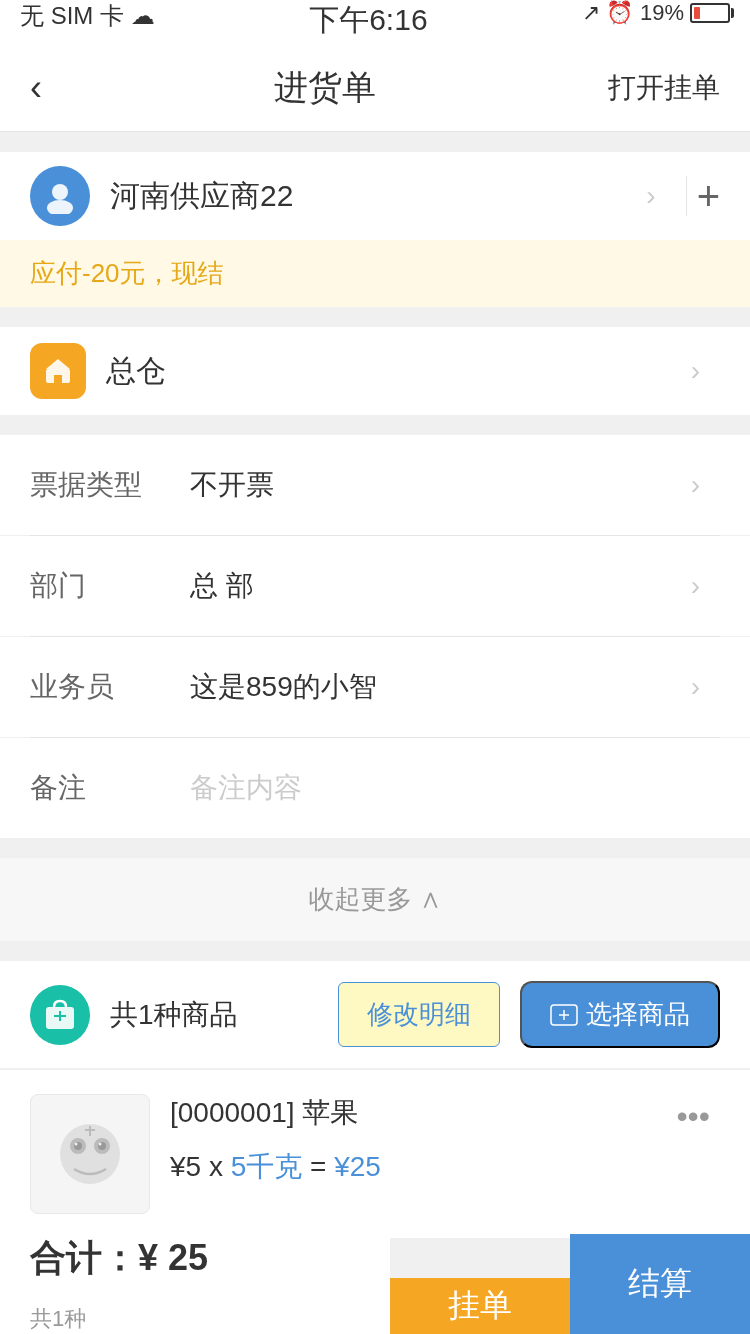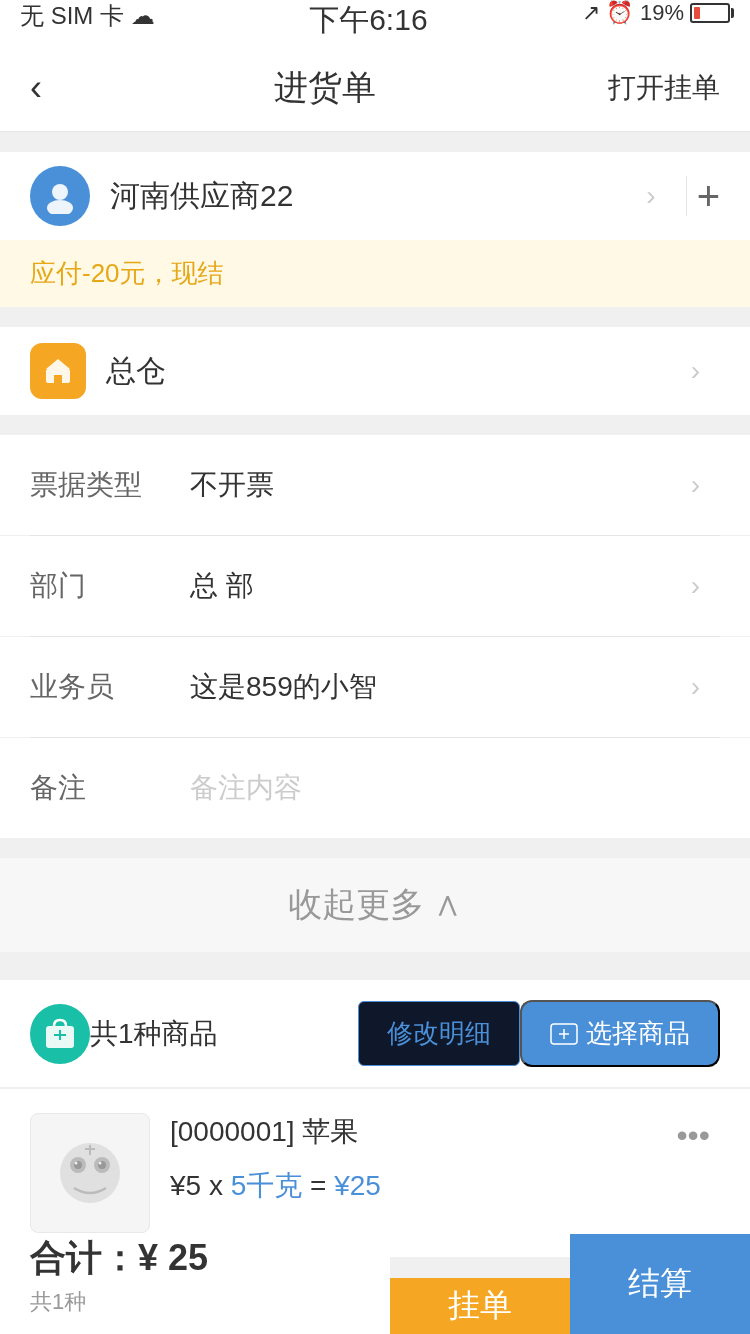--- a/index.html
+++ b/index.html
@@ -123,43 +123,43 @@
       color: #333;
       padding-left: 20px;
     }
     .form-value.placeholder { color: #ccc; }
 
     
     .collapse-btn {
       background: #f7f7f7;
       text-align: center;
       padding: 24px;
-      font-size: 34px;
+      font-size: 26px;
       color: #999;
     }
 
     
     .products-header {
       background: #fff;
       display: flex;
       align-items: center;
       padding: 20px 30px;
-      margin-top: 8px;
+      gap: 20px;
     }
     .products-icon {
       width: 60px; height: 60px; border-radius: 50%;
       background: #1ABFA7;
       display: flex; align-items: center; justify-content: center;
       color: #fff; font-size: 26px; flex-shrink: 0;
     }
     .products-count { flex: 1; font-size: 28px; color: #333; }
     .btn-outline {
       border: 1.5px solid #4A90D9;
       color: #4A90D9;
-      background: #0f172a;
+      background: #fef9c3;
       padding: 14px 28px;
       border-radius: 6px;
       font-size: 26px;
       cursor: pointer;
     }
     .btn-filled {
       background: #4A90D9;
       color: #fff;
       padding: 14px 28px;
       border-radius: 12px;
@@ -202,21 +202,21 @@
       width: 750px;
       height: 100px;
       display: flex;
       align-items: stretch;
     }
     .footer-total {
       flex: 1;
       background: #fff;
       display: flex;
       flex-direction: column;
-      justify-content: flex-start;
+      justify-content: space-between;
       padding: 0 30px;
     }
     .footer-total-main { font-size: 28px; color: #333; }
     .footer-total-main span { font-size: 36px; font-weight: 600; color: #333; }
     .footer-total-sub { font-size: 22px; color: #999; margin-top: 4px; }
     .footer-btn-hang {
       width: 180px;
       background: #F5A623;
       color: #fff;
       font-size: 32px;

